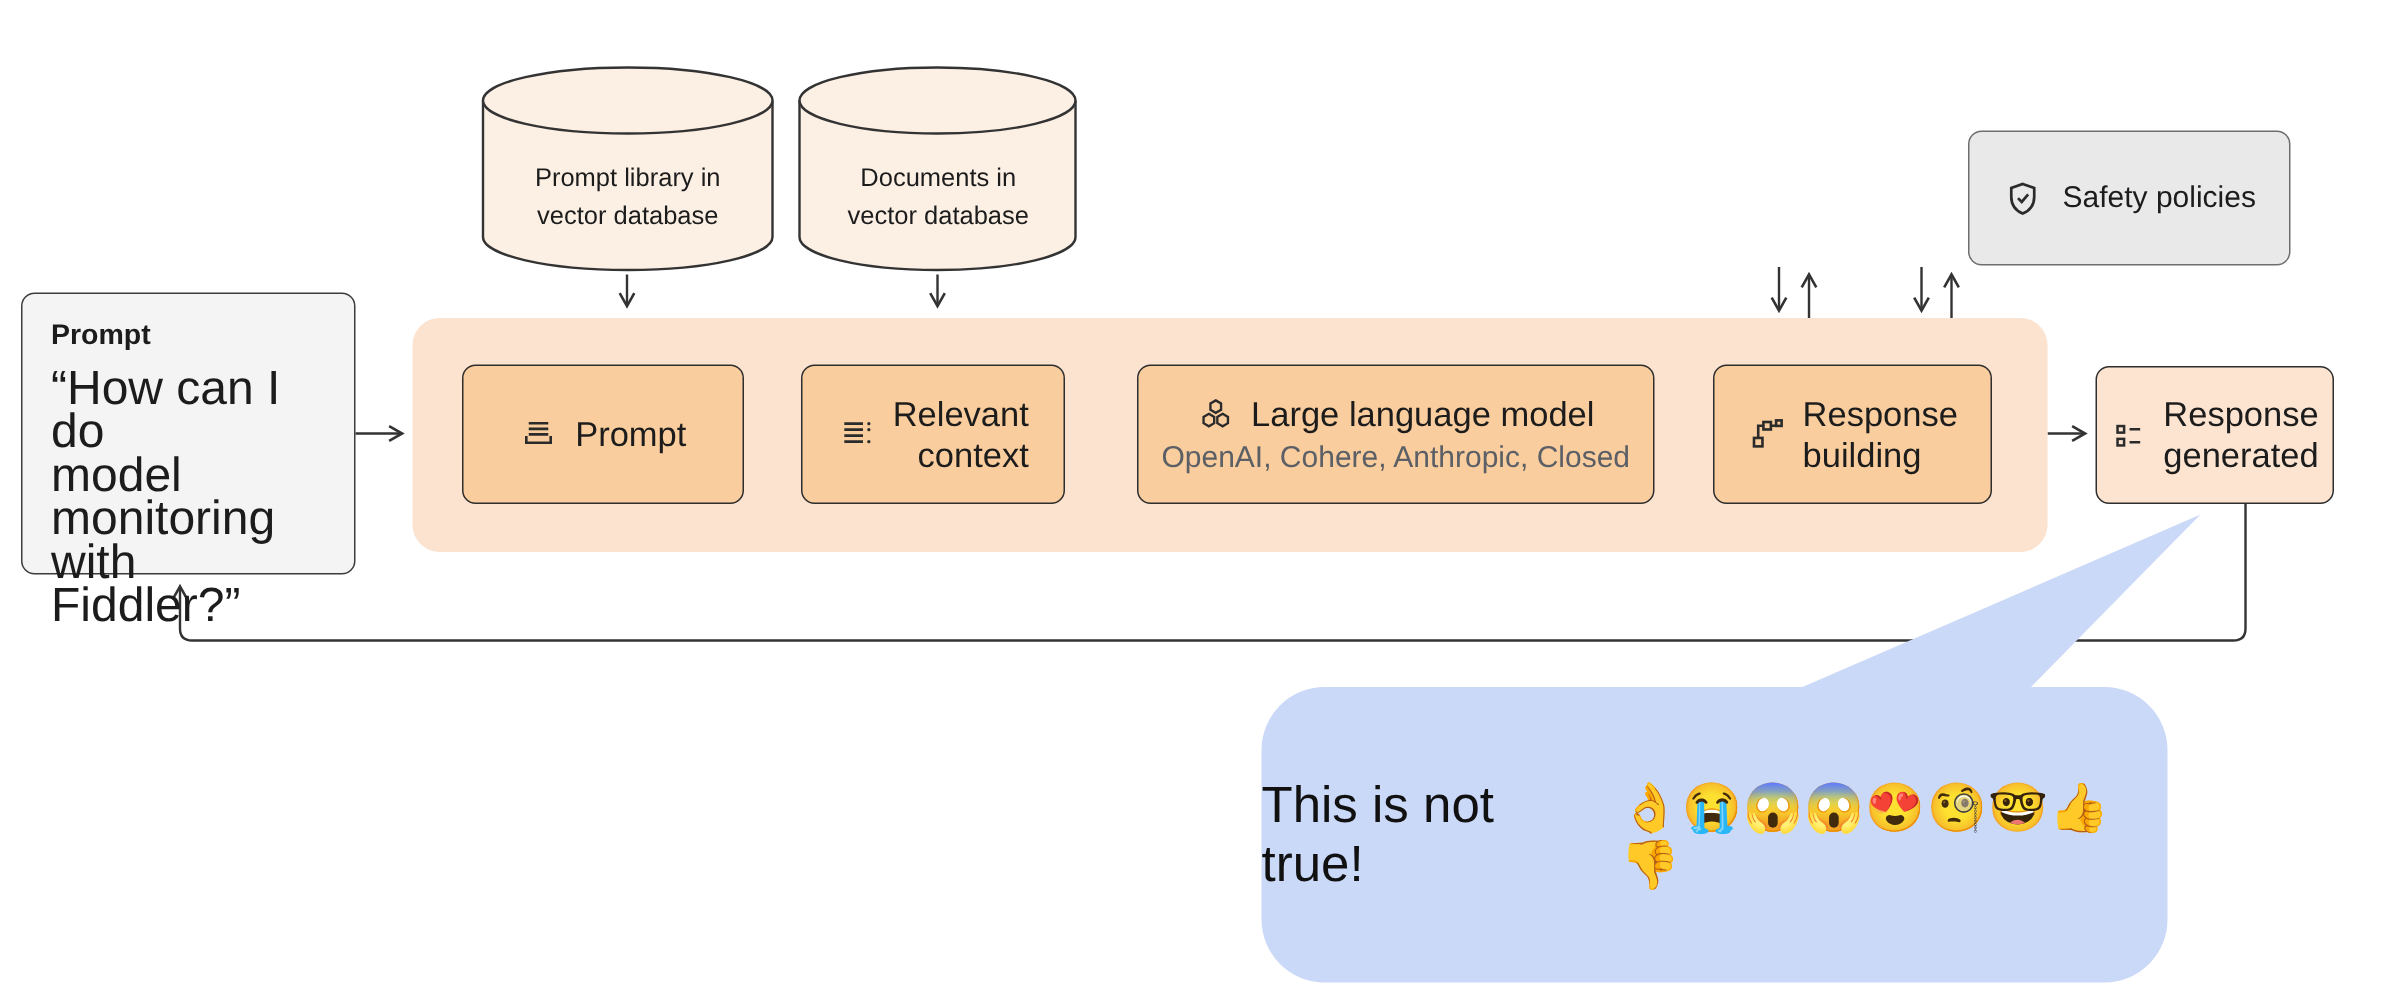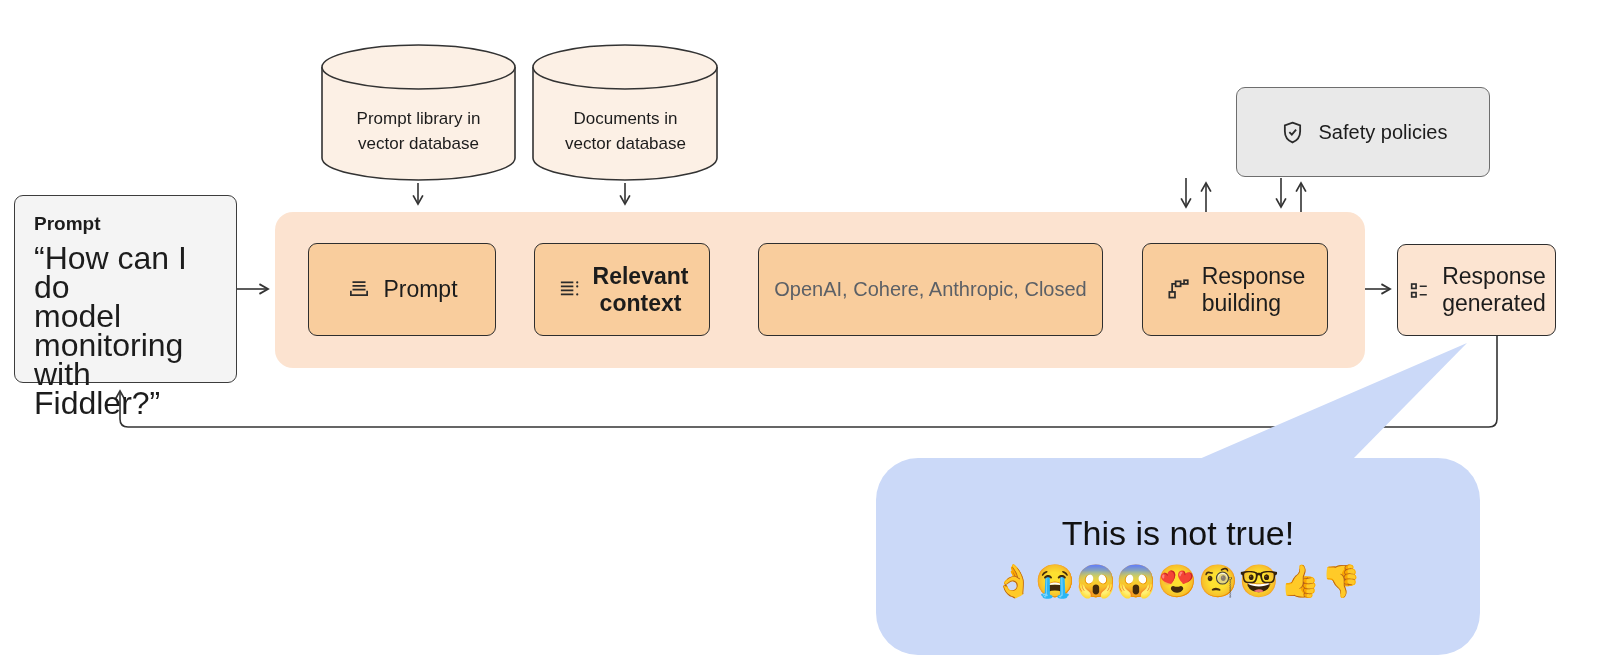--- a/index.html
+++ b/index.html
@@ -29,40 +29,40 @@
   .prompt-card .card-title{font-size:19px;font-weight:bold;margin-bottom:9px;}
   .prompt-card .card-quote{font-size:32px;line-height:29px;}
 
   .pipeline-container{left:275px;top:212px;width:1090px;height:156px;background:var(--container-bg);
     border-radius:18px;z-index:1;}
 
   .pbox{background:var(--pipeline-box-bg);border:1.5px solid #2e2e2e;border-radius:9px;gap:11px;}
   .pbox .lbl{font-size:23px;line-height:27px;}
   .box-prompt{left:308px;top:243px;width:188px;height:93px;}
   .box-context{left:534px;top:243px;width:176px;height:93px;}
-  .box-context .lbl{text-align:center;font-weight:bold;}
+  .box-context .lbl{text-align:right;}
   .box-llm{left:758px;top:243px;width:345px;height:93px;flex-direction:column;gap:4px;}
   .box-llm .llm-row{display:flex;align-items:center;gap:11px;}
   .box-llm .sub{font-size:20px;color:var(--subtle);}
   .box-building{left:1142px;top:243px;width:186px;height:93px;}
   .box-output{left:1397px;top:244px;width:159px;height:92px;background:var(--output-box-bg);
     border:1.5px solid #2e2e2e;border-radius:9px;gap:10px;}
   .box-output .lbl{font-size:23px;line-height:27px;}
 
   .gbox{background:var(--gray-box-bg);border:1.5px solid #6e6e6e;border-radius:9px;gap:13px;}
   .gbox .lbl{font-size:20px;line-height:24px;}
   .gray-api{left:1017px;top:87px;width:215px;height:91px;}
-  .gray-safety{left:1236px;top:87px;width:254px;height:90px;}
+  .gray-safety{left:1312px;top:87px;width:215px;height:90px;}
 
   .cyl-label{z-index:2;font-size:17px;line-height:25px;text-align:center;justify-content:center;}
   .cyl-label-1{left:328px;top:106px;width:181px;}
   .cyl-label-2{left:535px;top:106px;width:181px;}
 
-  .callout{left:876px;top:458px;width:604px;height:197px;background:var(--callout-bg);
-    border-radius:42px;flex-direction:column;gap:9px;z-index:3;}
+  .callout{left:841px;top:458px;width:604px;height:197px;background:var(--callout-bg);
+    border-radius:42px;flex-direction:row;gap:9px;z-index:3;}
   .callout .callout-text{font-size:34px;color:#111;}
   .callout .callout-emojis{font-size:32px;letter-spacing:1px;}
 
   .icon{flex:0 0 auto;display:block;}
   .icon svg{display:block;}
 </style>
 </head>
 <body>
 
 <div class="stage">
@@ -145,20 +145,30 @@
         <circle cx="19.6" cy="5" r="1" fill="#2b2b2b" stroke="none"></circle>
         <circle cx="19.6" cy="8.7" r="1" fill="#2b2b2b" stroke="none"></circle>
         <circle cx="19.6" cy="16.1" r="1" fill="#2b2b2b" stroke="none"></circle>
       </svg>
     </span>
     <div class="lbl pre">Relevant
 context</div>
   </div>
 
   <div class="node pbox box-llm">
+    <div class="llm-row">
+      <span class="icon">
+        <svg width="25" height="25" viewBox="0 0 24 24" fill="none" stroke="#2b2b2b" stroke-width="1.5">
+          <path d="M12 2.8 L15.4 4.8 V8.8 L12 10.8 L8.6 8.8 V4.8 Z"></path>
+          <path d="M7.6 11.4 L11 13.4 V17.4 L7.6 19.4 L4.2 17.4 V13.4 Z"></path>
+          <path d="M16.4 11.4 L19.8 13.4 V17.4 L16.4 19.4 L13 17.4 V13.4 Z"></path>
+        </svg>
+      </span>
+      <div class="lbl">Large language model</div>
+    </div>
     <div class="sub">OpenAI, Cohere, Anthropic, Closed</div>
   </div>
 
   <div class="node pbox box-building">
     <span class="icon">
       <svg width="26" height="26" viewBox="0 0 24 24" fill="none" stroke="#2b2b2b" stroke-width="1.6">
         <rect x="4" y="13.8" width="5.2" height="5.2"></rect>
         <rect x="9.8" y="4" width="4.6" height="4.6"></rect>
         <rect x="17.6" y="3" width="3.4" height="3.4"></rect>
         <path d="M6.6 13.8 V6.3 H9.8 M14.4 6.3 H17.6"></path>

